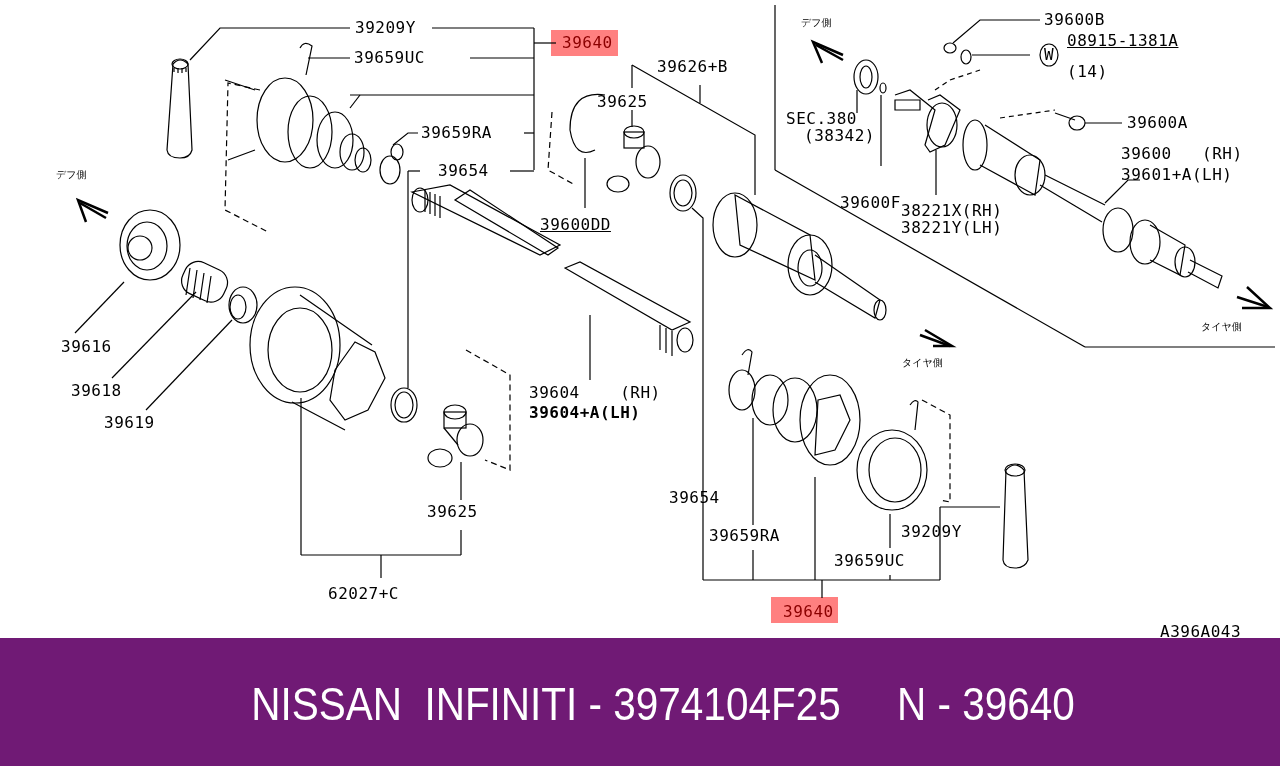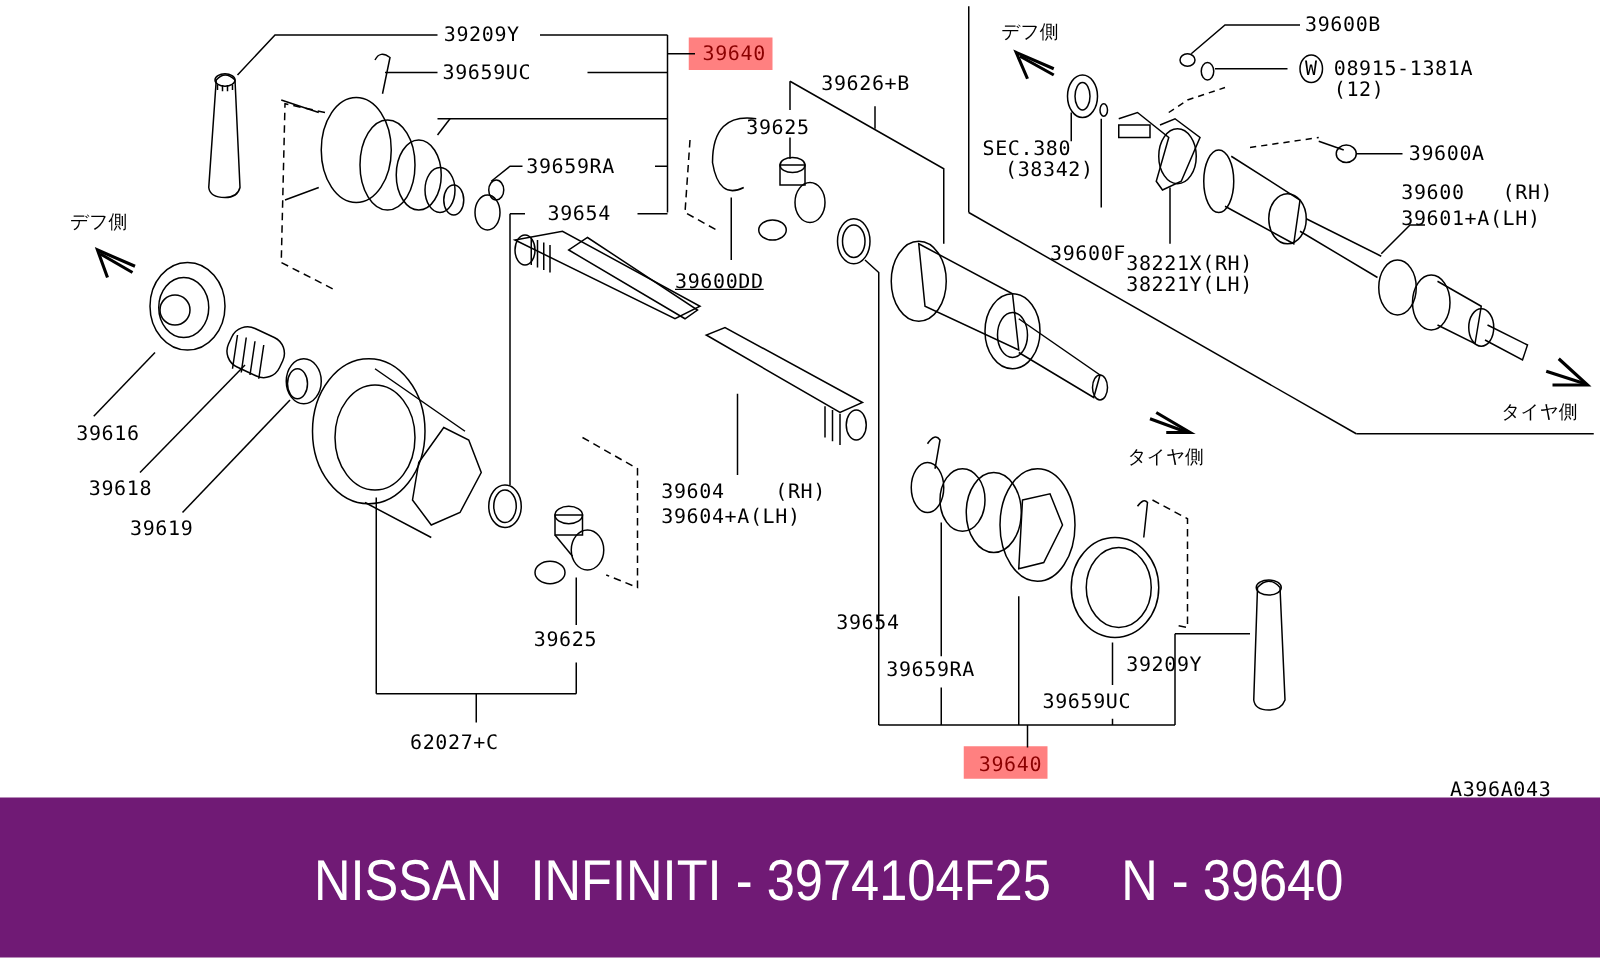--- a/index.html
+++ b/index.html
@@ -1,21 +1,21 @@
 <!DOCTYPE html>
 <html><head>
 <meta charset="utf-8">
 <style>
   html, body { margin:0; padding:0; }
   body { width:1280px; height:766px; background:#ffffff; overflow:hidden; position:relative; font-family:"DejaVu Sans", sans-serif; }
   .diagram { position:absolute; left:0; top:0; width:1280px; height:638px; background:#ffffff; }
   .diagram svg { position:absolute; left:0; top:0; }
   .lbl { position:absolute; font-family:"DejaVu Sans Mono", monospace; font-size:16px; color:#000; white-space:pre; line-height:18px; letter-spacing:0.5px; }
   .hl-text { color:#8b0000; }
-  .jp { position:absolute; font-family:Liberation Serif, serif; font-size:15px; color:#000; white-space:pre; }
+  .jp { position:absolute; font-family:Liberation Serif, serif; font-size:10px; color:#000; white-space:pre; }
   .footer { position:absolute; left:0; top:638px; width:1280px; height:132px; background:#701a75; display:flex; align-items:center; justify-content:center; }
   .footer-text { color:#ffffff; font-family:"Liberation Sans", sans-serif; font-size:46px; letter-spacing:0px; transform:scaleX(0.88); white-space:pre; }
   .footer-text span { white-space:pre; }
 </style>
 </head>
 <body>
 
 <div class="diagram">
   <svg width="1280" height="638" viewBox="0 0 1280 638" fill="none" stroke="#000" stroke-width="1.2">
 
@@ -244,33 +244,33 @@
   <span class="lbl" style="left:438px;top:162px;">39654</span>
   <span class="lbl" style="left:657px;top:58px;">39626+B</span>
   <span class="lbl" style="left:597px;top:93px;">39625</span>
   <span class="lbl" style="left:540px;top:216px;text-decoration:underline;">39600DD</span>
 
   <span class="lbl" style="left:33px;top:338px;margin-left:28px;">39616</span>
   <span class="lbl" style="left:71px;top:382px;">39618</span>
   <span class="lbl" style="left:104px;top:414px;">39619</span>
 
   <span class="lbl" style="left:529px;top:384px;">39604    (RH)</span>
-  <span class="lbl" style="left:529px;top:404px;">39604+A(LH)</span>
+  <span class="lbl" style="left:529px;top:404px;font-weight:bold;">39604+A(LH)</span>
   <span class="lbl" style="left:427px;top:503px;">39625</span>
   <span class="lbl" style="left:328px;top:585px;">62027+C</span>
 
   <span class="lbl" style="left:669px;top:489px;">39654</span>
   <span class="lbl" style="left:709px;top:527px;">39659RA</span>
   <span class="lbl" style="left:834px;top:552px;">39659UC</span>
   <span class="lbl" style="left:901px;top:523px;">39209Y</span>
 
   <span class="lbl" style="left:1044px;top:11px;">39600B</span>
   <span class="lbl" style="left:1044px;top:46px;">W</span>
-  <span class="lbl" style="left:1067px;top:46px;">08915-1381A</span>
-  <span class="lbl" style="left:1067px;top:63px;">(12)</span>
+  <span class="lbl" style="left:1067px;top:32px;text-decoration:underline;">08915-1381A</span>
+  <span class="lbl" style="left:1067px;top:63px;">(14)</span>
   <span class="lbl" style="left:786px;top:110px;">SEC.380</span>
   <span class="lbl" style="left:786px;top:127px;margin-left:18px;">(38342)</span>
   <span class="lbl" style="left:840px;top:166px;margin-top:28px;">39600F</span>
   <span class="lbl" style="left:901px;top:202px;">38221X(RH)</span>
   <span class="lbl" style="left:901px;top:219px;">38221Y(LH)</span>
   <span class="lbl" style="left:1127px;top:114px;text-align:center;">39600A</span>
   <span class="lbl" style="left:1121px;top:145px;">39600   (RH)</span>
   <span class="lbl" style="left:1121px;top:166px;">39601+A(LH)</span>
 
   <span class="jp" style="left:56px;top:168px;">デフ側</span>

